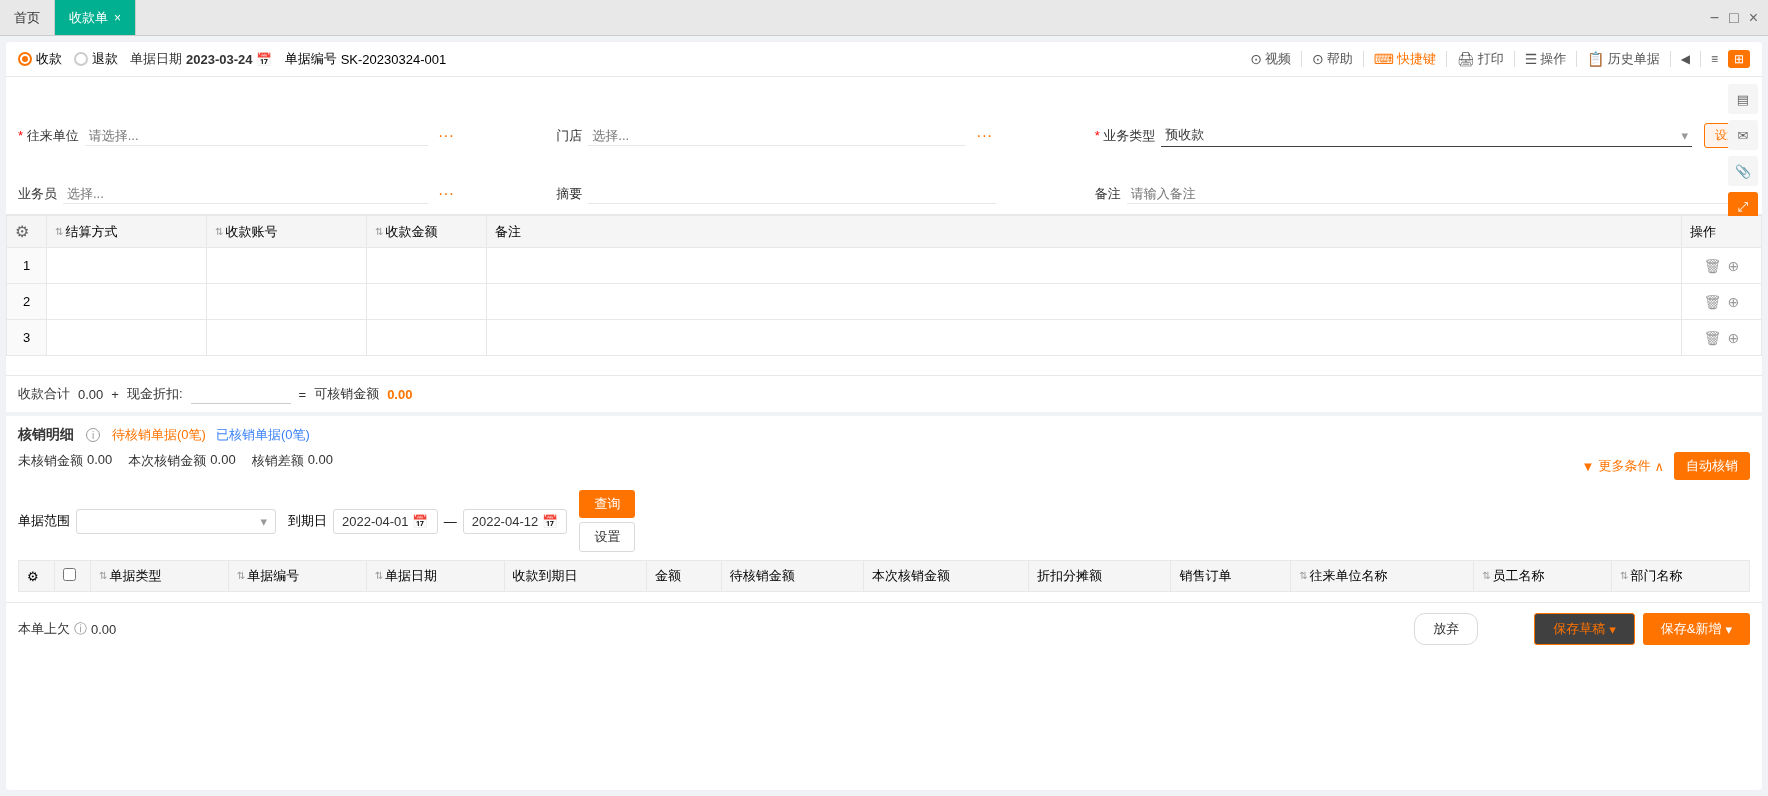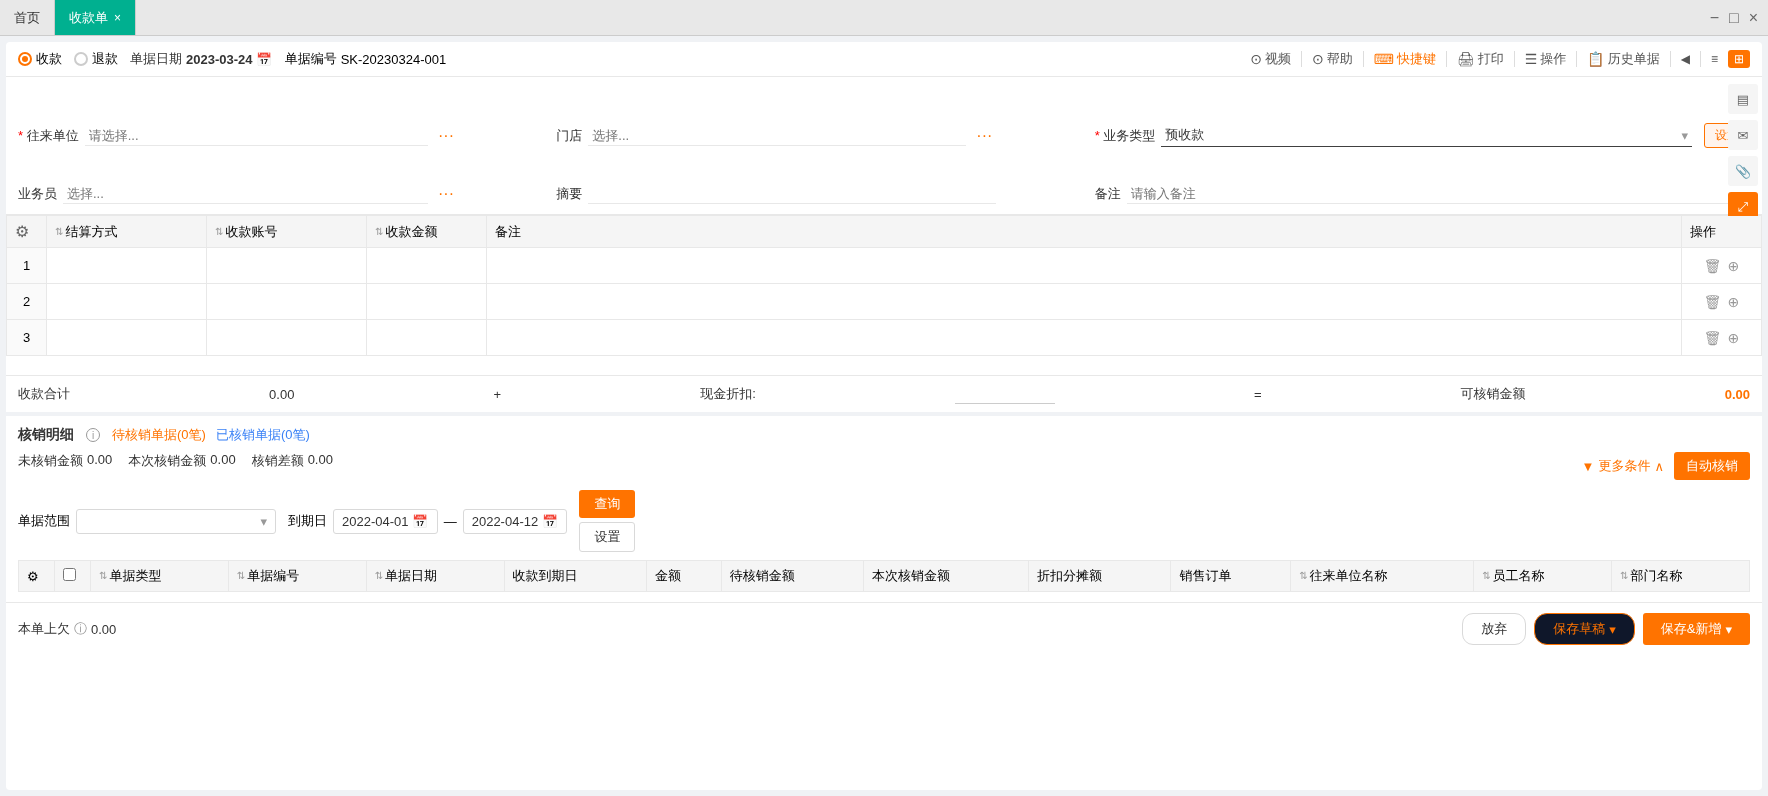--- a/index.html
+++ b/index.html
@@ -108,21 +108,21 @@
     .col-remark { }
     .col-action { width: 80px; }
     .th-gear { color: #666; cursor: pointer; font-size: 16px; }
     .th-sortable { display: flex; align-items: center; gap: 2px; }
     .sort-icon { color: #999; font-size: 10px; display: flex; flex-direction: column; line-height: 1; }
     .row-actions { display: flex; gap: 6px; justify-content: center; }
     .row-action-btn { color: #999; cursor: pointer; font-size: 14px; }
 
     
     .summary-bar {
-      display: flex; align-items: center; justify-content: space-between;
+      display: flex; align-items: center; justify-content: flex-start;
       padding: 8px 12px; border-top: 1px solid #e8e8e8;
       gap: 8px; font-size: 13px; color: #333; flex-shrink: 0;
     }
     .summary-orange { color: #ff7300; font-weight: bold; }
     .summary-input {
       width: 100px; border: none; border-bottom: 1px solid #ccc;
       outline: none; text-align: right; padding: 2px;
     }
 
     
@@ -189,23 +189,23 @@
       border-top: 1px solid #e8e8e8; background: #fff; flex-shrink: 0;
     }
     .footer-info { display: flex; align-items: center; gap: 4px; color: #333; font-size: 13px; }
     .footer-info .info-icon2 { color: #999; cursor: pointer; }
     .footer-buttons { margin-left: auto; display: flex; gap: 8px; }
     .btn-abandon {
       background: #fff; border: 1px solid #d9d9d9; color: #333;
       padding: 6px 18px; border-radius: 11px; cursor: pointer; font-size: 13px;
     }
     .btn-draft {
-      background: #0f172a; border: 1px solid #ff7300; color: #ff7300;
-      padding: 6px 18px; border-radius: 13px; cursor: pointer; font-size: 13px;
-      display: flex; align-items: center; gap: 4px;
+      background: #404040; border: 1px solid #ff7300; color: #ff7300;
+      padding: 6px 18px; border-radius: 3px; cursor: pointer; font-size: 13px;
+      display: flex; align-items: center; gap: 4px; margin-left: 48px;
     }
     .btn-save {
       background: #ff7300; border: none; color: #fff;
       padding: 6px 18px; border-radius: 3px; cursor: pointer; font-size: 13px;
       display: flex; align-items: center; gap: 4px; justify-content: flex-end;
     }
 
     
     .right-sidebar {
       position: absolute; right: 0; top: 36px;

